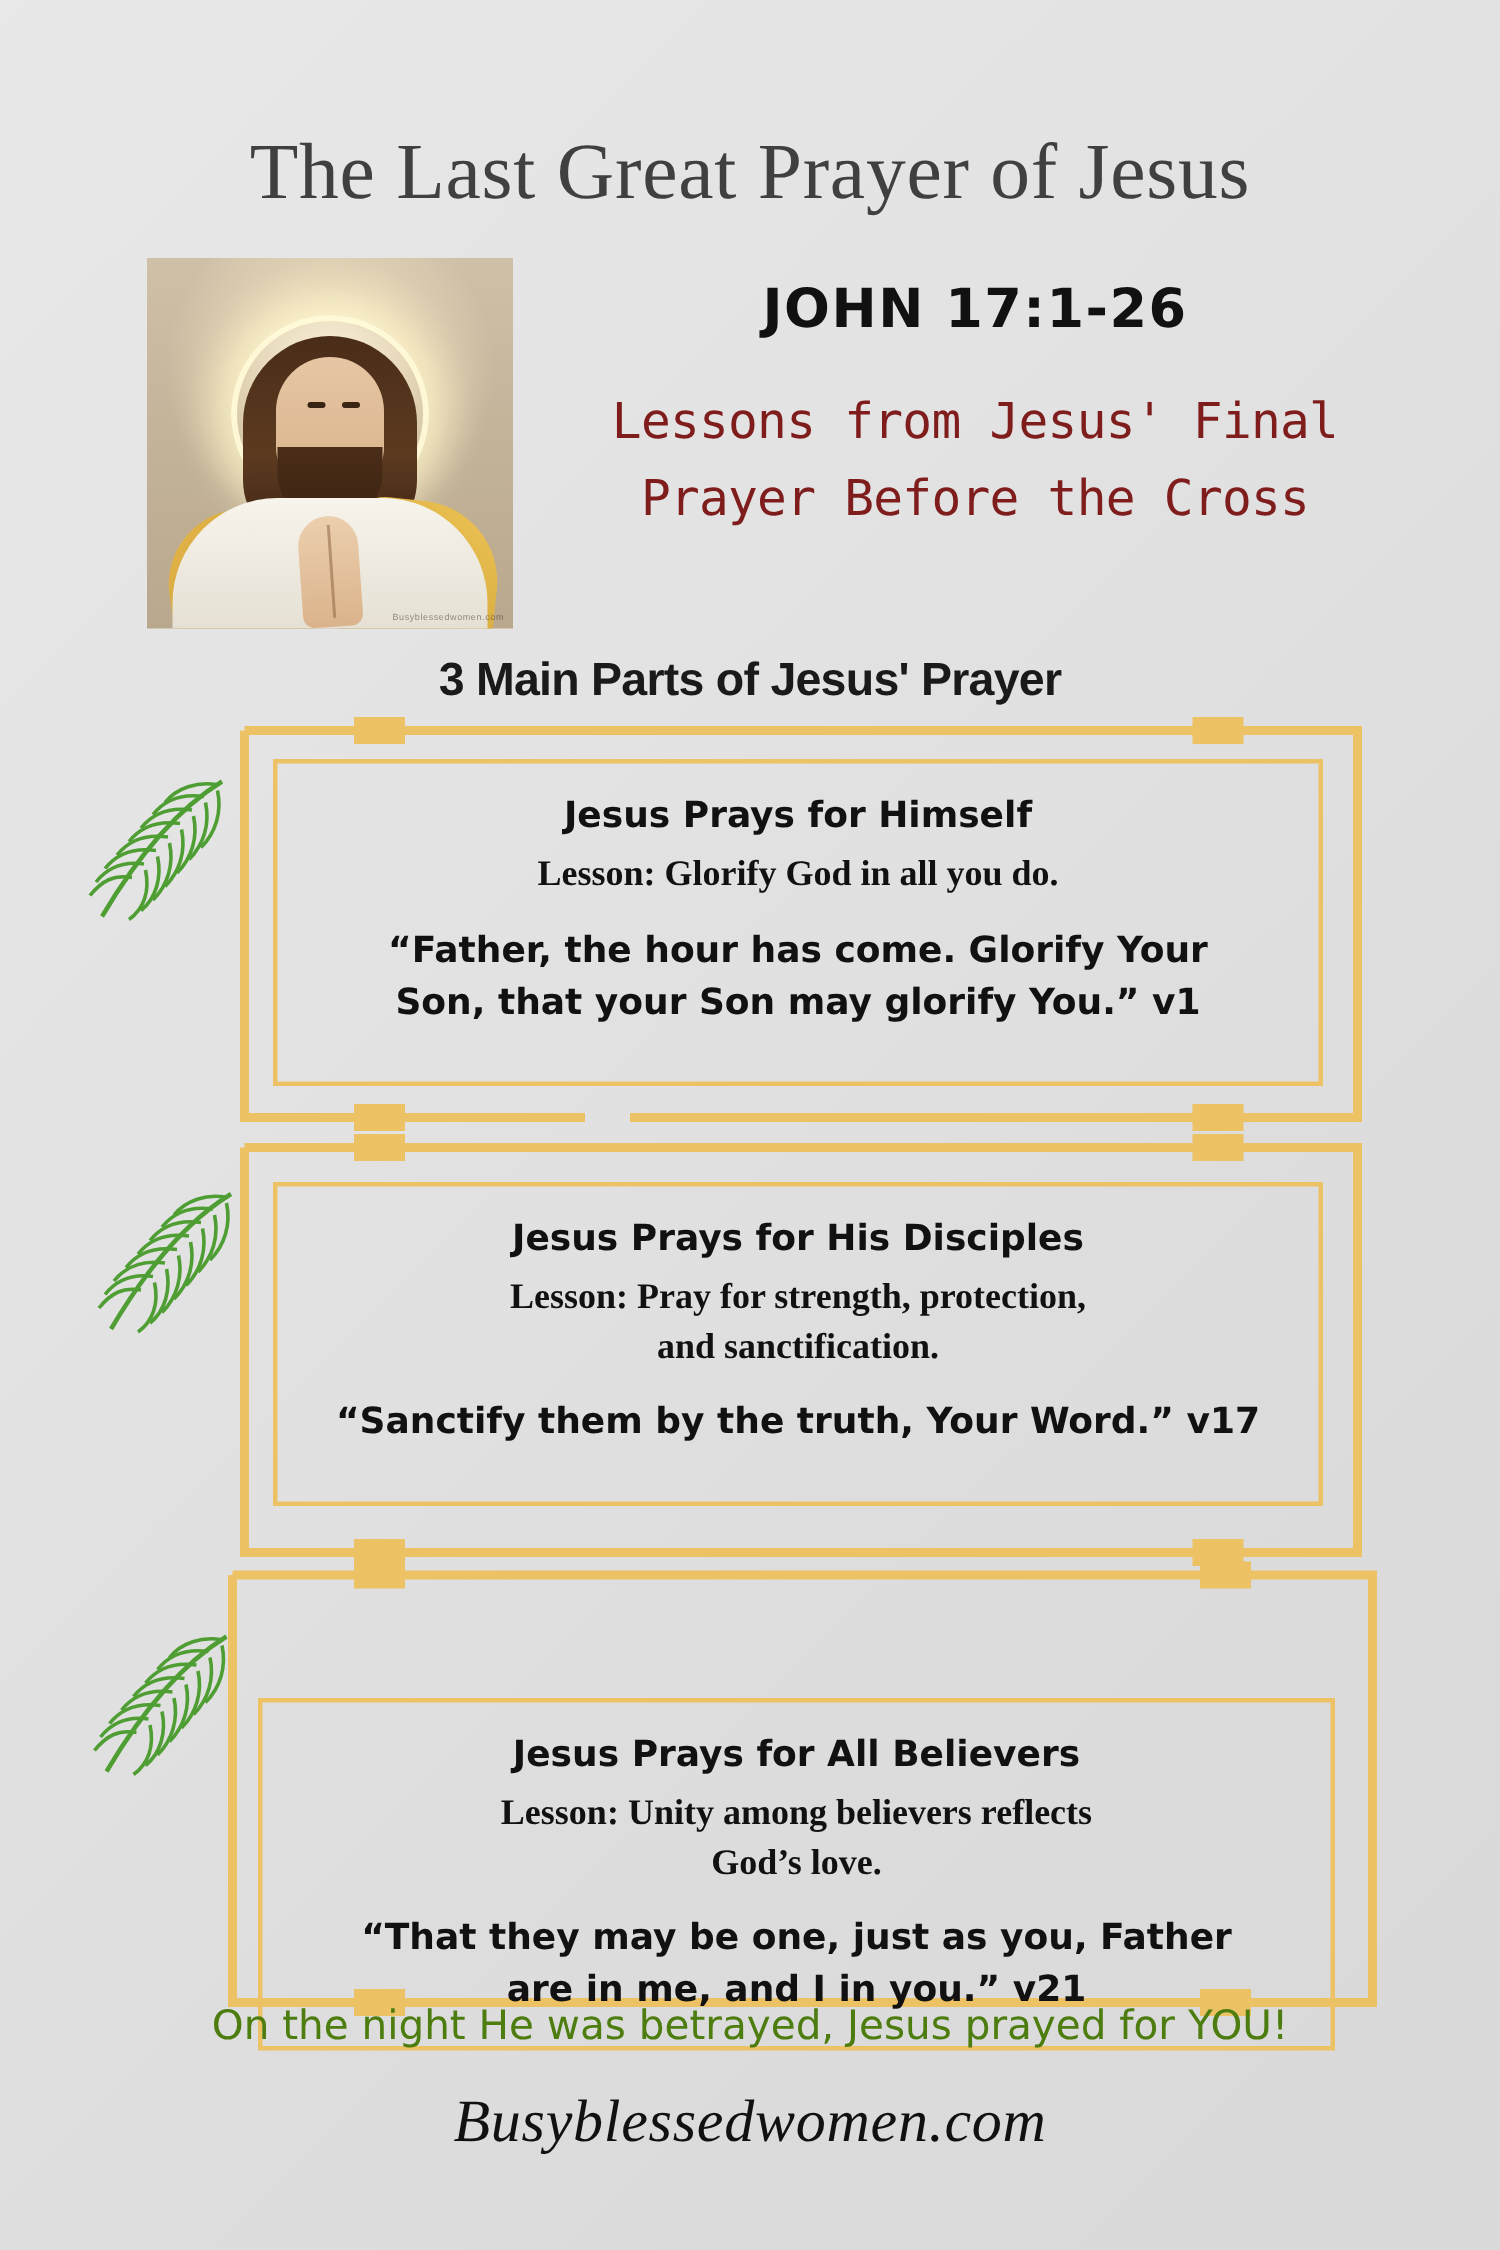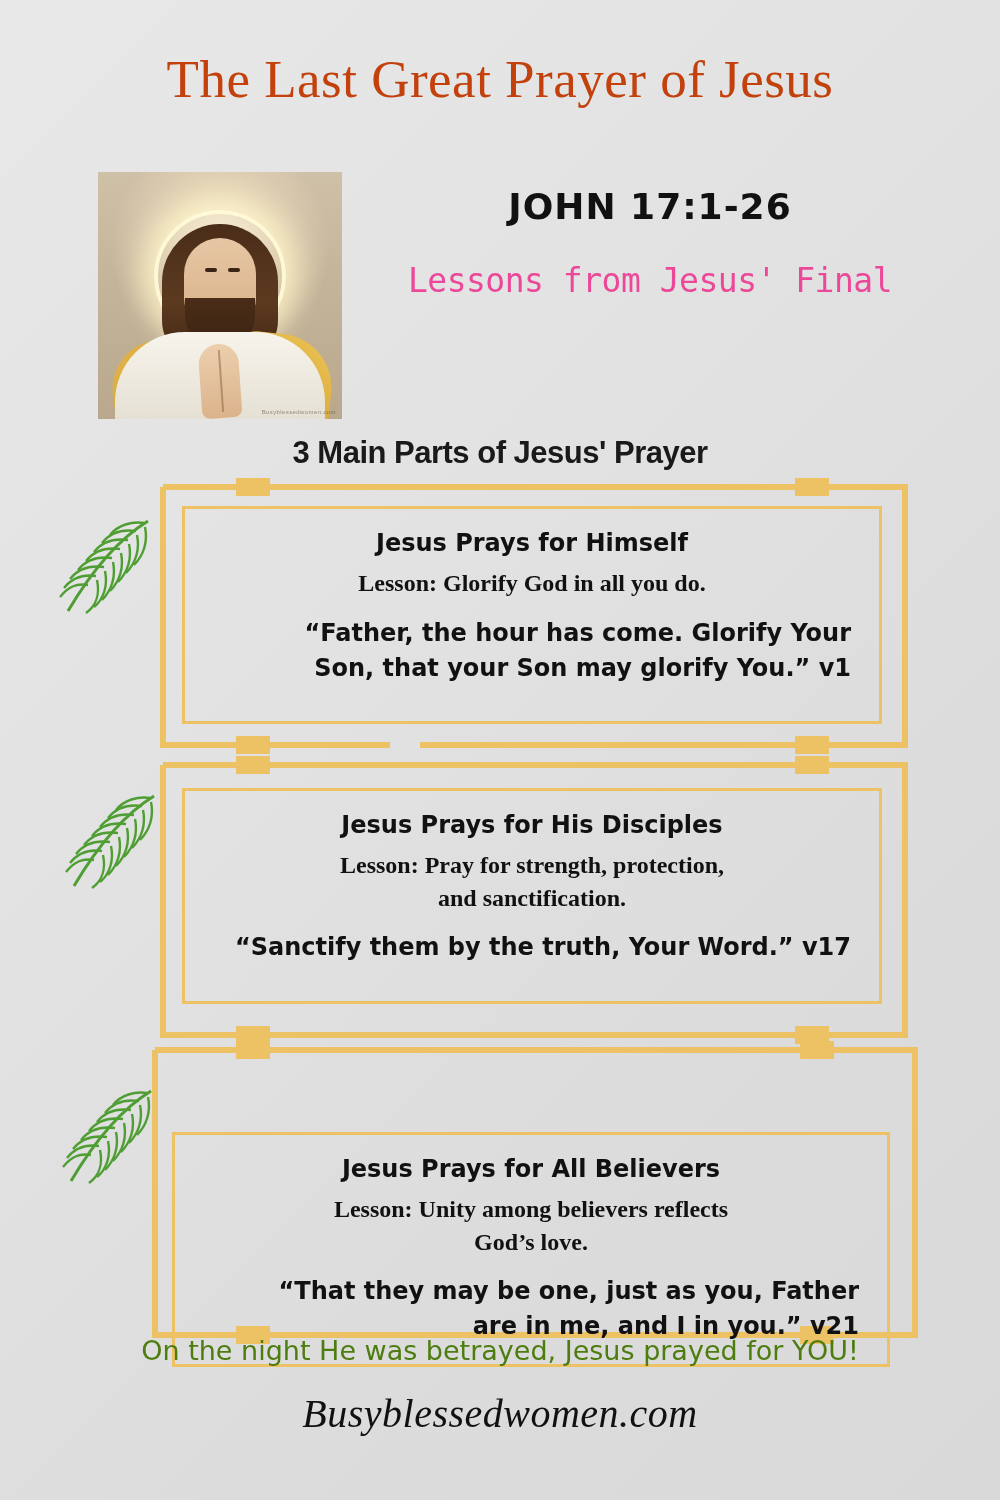--- a/index.html
+++ b/index.html
@@ -11,23 +11,23 @@
     position: relative;
     overflow: hidden;
   }
 
   
   .title {
     text-align: center;
     font-family: "Liberation Serif", serif;
     font-size: 53px;
     font-weight: 400;
-    color: #c2410c;
+    color: #404040;
     letter-spacing: 0.5px;
-    padding-top: 50px;
+    padding-top: 86px;
     line-height: 1.1;
   }
 
   
   .header-row {
     position: absolute;
     top: 170px;
     left: 0;
     width: 1000px;
     height: 260px;
@@ -143,21 +143,21 @@
     font-size: 36px;
     font-weight: 700;
     letter-spacing: 1px;
     color: #111111;
   }
   .verse-sub {
     margin-top: 28px;
     font-family: "DejaVu Sans Mono", monospace;
     font-size: 33px;
     line-height: 1.55;
-    color: #ec4899;
+    color: #7f1d1d;
     letter-spacing: -0.5px;
   }
 
   
   .section-heading {
     position: absolute;
     top: 435px;
     left: 0;
     width: 1000px;
     text-align: center;
@@ -194,21 +194,20 @@
     line-height: 1.35;
     margin-top: 8px;
   }
   .card-quote {
     font-family: "DejaVu Sans", sans-serif;
     font-size: 24px;
     font-weight: 700;
     color: #111111;
     line-height: 1.45;
     margin-top: 16px;
-    text-align: right;
   }
 
   #card-1 { left: 182px; top: 506px; width: 700px; height: 218px; }
   #card-2 { left: 182px; top: 788px; width: 700px; height: 216px; }
   #card-3 { left: 172px; top: 1132px; width: 718px; height: 235px; }
 
   
   .palm { position: absolute; width: 110px; height: 110px; }
   #palm-1 { left: 52px; top: 515px; }
   #palm-2 { left: 58px; top: 790px; }
@@ -254,20 +253,21 @@
     <div class="robe-gold-r"></div>
     <div class="robe-white"></div>
     <div class="hands"></div>
     <div class="img-caption">Busyblessedwomen.com</div>
   </div>
 
   <div class="verse-block">
     <div class="verse-ref">JOHN 17:1-26</div>
     <div class="verse-sub">
       <div>Lessons from Jesus' Final</div>
+      <div>Prayer Before the Cross</div>
     </div>
   </div>
 </div>
 
 <div class="section-heading">3 Main Parts of Jesus' Prayer</div>
 
 <svg class="frames" viewBox="0 0 1000 1500">
 
   <polyline points="163,487 163,745 390,745" fill="none" stroke="#edc264" stroke-width="6"></polyline>
   <polyline points="163,487 905,487 905,745 420,745" fill="none" stroke="#edc264" stroke-width="6"></polyline>

